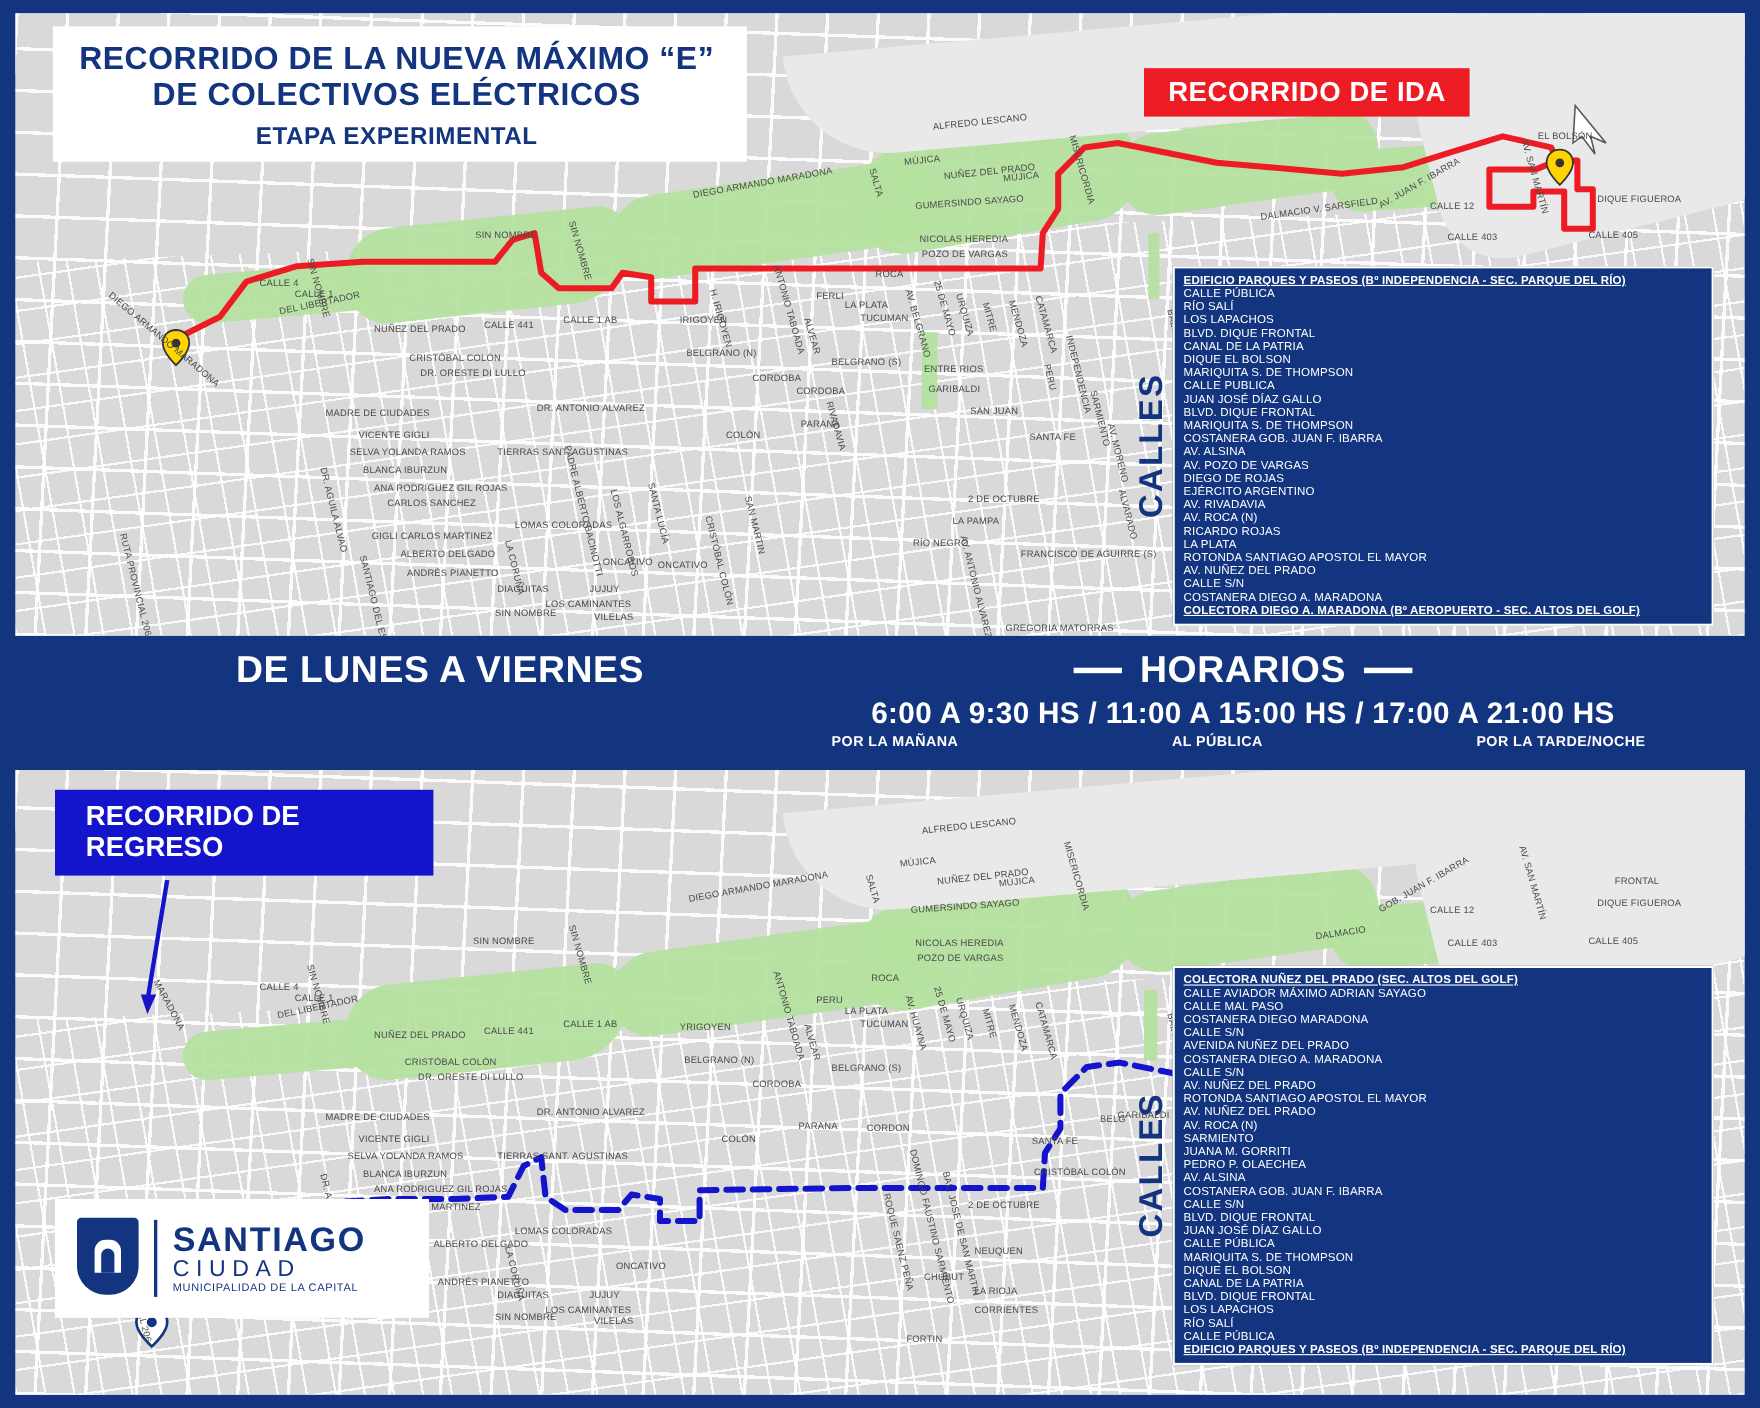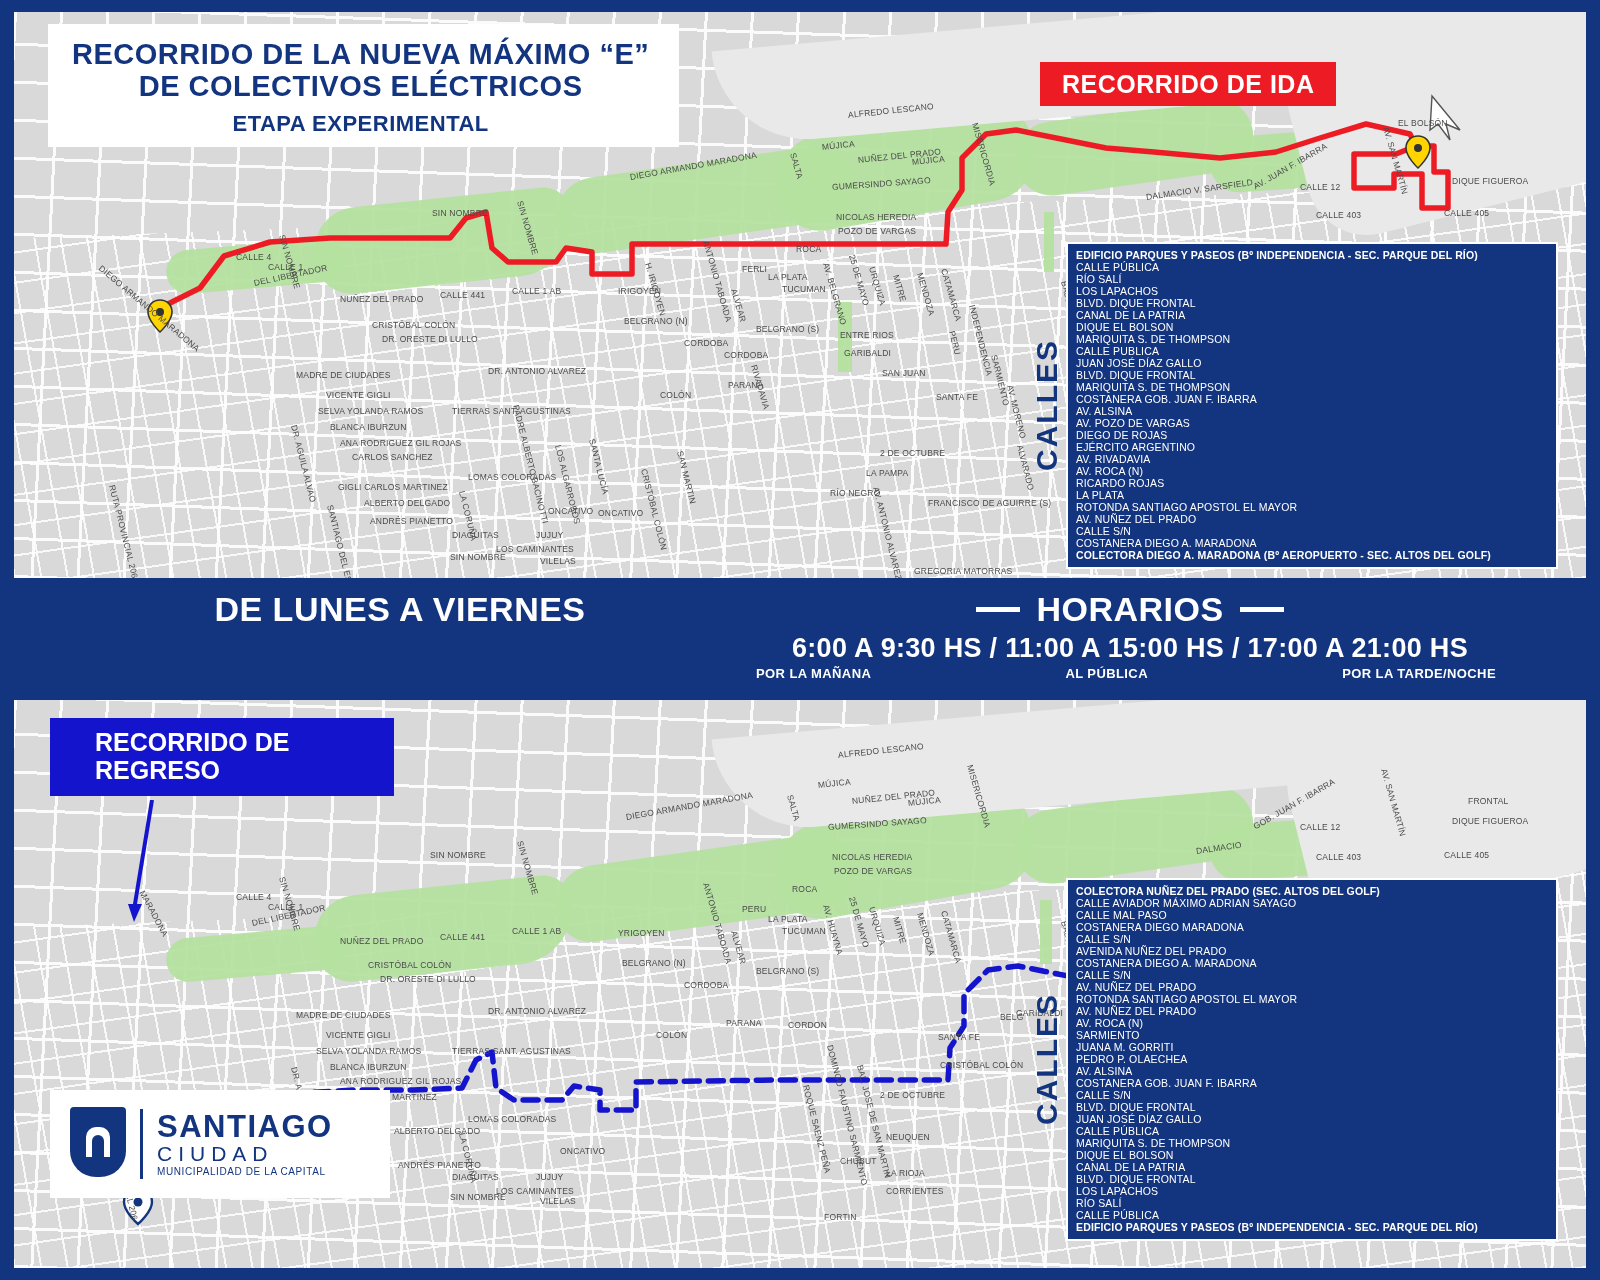--- a/index.html
+++ b/index.html
@@ -100,21 +100,21 @@
     padding: 8px 22px 7px 22px;
     letter-spacing: .5px;
   }
   #badge-regreso {
     position: absolute;
     left: 50px; top: 718px;
     background: #1414cc;
     color: #fff;
     font-size: 25px;
     font-weight: bold;
-    padding: 10px 30px 12px 45px;
+    padding: 10px 30px 12px 28px;
     line-height: 1.12;
     width: 344px;
   }
 
   
   .calles-wrap {
     position: absolute;
     display: flex;
     align-items: stretch;
   }
@@ -139,21 +139,21 @@
     padding: 5px 8px 6px 8px;
     flex: 1;
   }
   .calles-box ul { list-style: none; margin: 0; padding: 0; }
   .calles-box li {
     font-size: 10.5px;
     line-height: 12.0px;
     letter-spacing: .15px;
     white-space: nowrap;
   }
-  .calles-box li.bold { font-weight: bold; }
+  .calles-box li.bold { font-weight: bold; text-decoration: underline; }
 
   
   #band {
     position: absolute;
     left: 0; top: 580px;
     width: 1600px; height: 118px;
     color: #ffffff;
   }
   #servicios {
     position: absolute;

